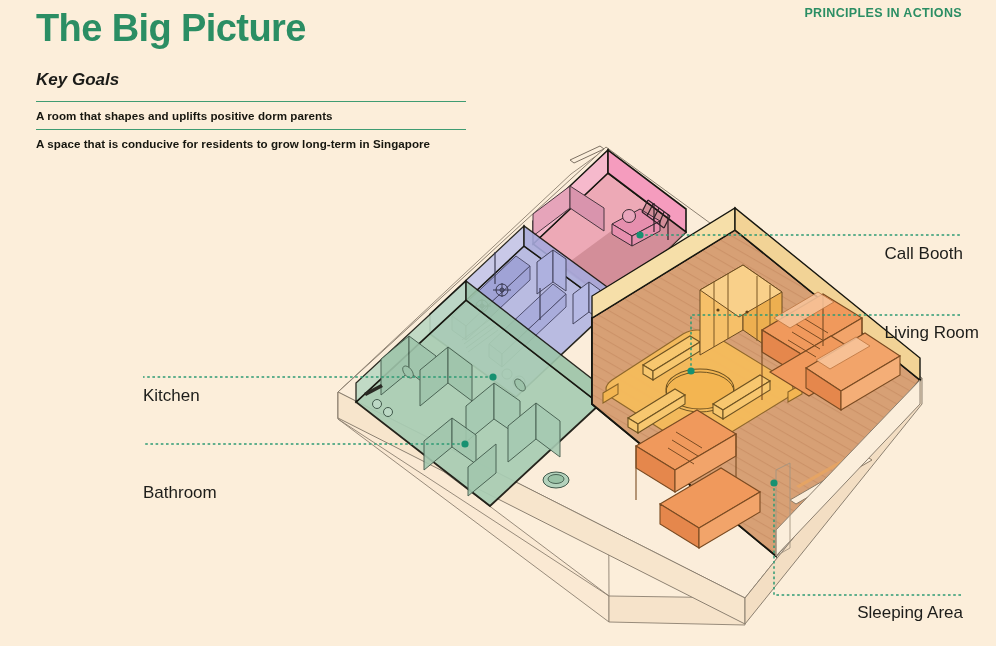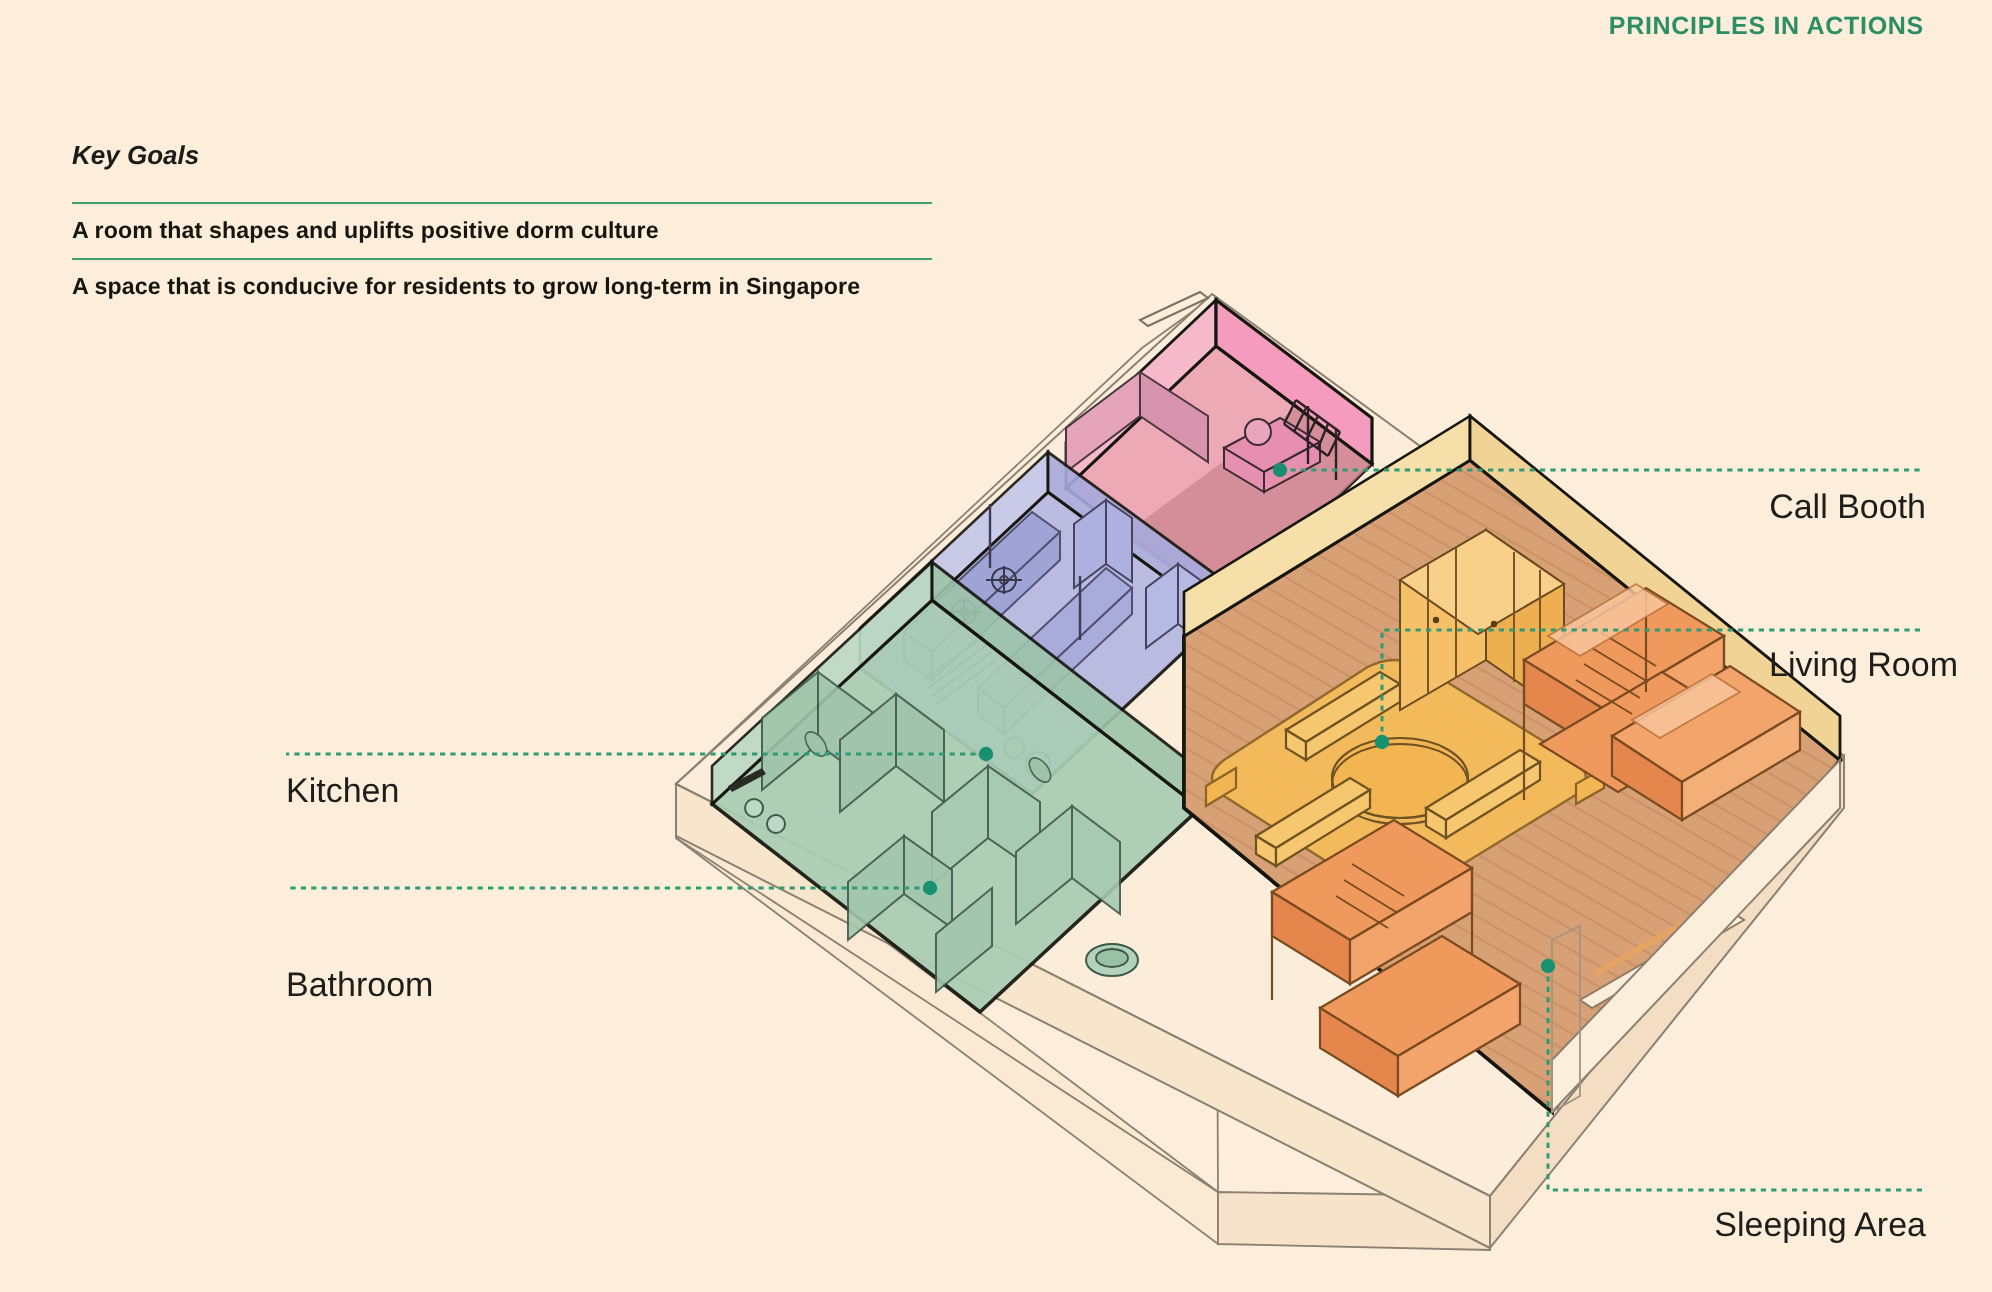--- a/index.html
+++ b/index.html
@@ -18,21 +18,21 @@
     font-size:12.5px;font-weight:bold;letter-spacing:.35px;
     color:#2B8E64;text-transform:uppercase;
   }
   .title{
     position:absolute;left:36px;top:7px;
     font-size:38px;font-weight:bold;letter-spacing:-.6px;
     color:#2B8E64;
   }
   .subtitle{
     position:absolute;left:36px;top:70px;
-    font-size:13px;font-weight:bold;font-style:italic;
+    font-size:17px;font-weight:bold;font-style:italic;
     color:#1B1B18;
   }
 
   
   .goals{position:absolute;left:36px;top:101px;width:430px;}
   .goal{border-top:1.4px solid #3F9C72;padding:7px 0 6px 0;}
   .goal-text{
     font-size:11.6px;font-weight:bold;color:#16160F;
     letter-spacing:.05px;line-height:1.25;
   }
@@ -51,25 +51,26 @@
   svg{display:block;}
   .leader{stroke:#2E9B74;stroke-width:1.5;fill:none;stroke-dasharray:2.6 2.6;}
   .leader-dot{fill:#179171;}
 </style>
 </head>
 <body>
 
 <div id="stage">
 
   <div class="eyebrow">PRINCIPLES IN ACTIONS</div>
+  <div class="title">The Big Picture</div>
   <div class="subtitle">Key Goals</div>
 
   <div class="goals">
     <div class="goal">
-      <div class="goal-text">A room that shapes and uplifts positive dorm culture</div>
+      <div class="goal-text">A room that shapes and uplifts positive dorm parents</div>
     </div>
     <div class="goal">
       <div class="goal-text">A space that is conducive for residents to grow long-term in Singapore</div>
     </div>
   </div>
 
   <svg id="plan-svg" width="996" height="646" viewBox="0 0 996 646" style="position:absolute;left:0;top:0;">
     <defs>
 
       <pattern id="wood" patternUnits="userSpaceOnUse" width="9" height="9" patternTransform="rotate(30)">

